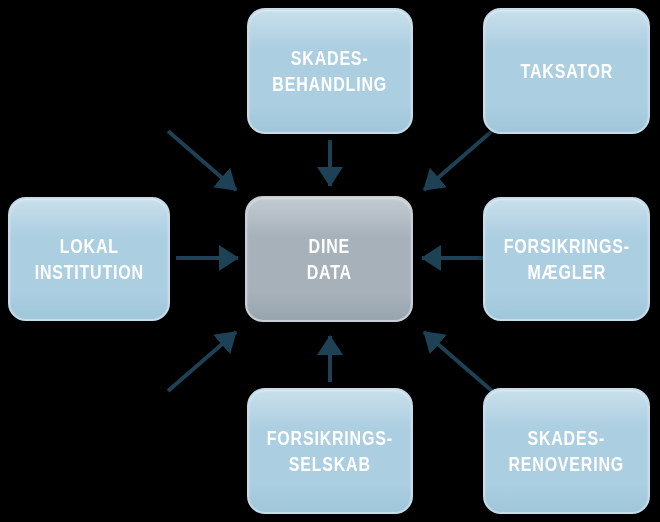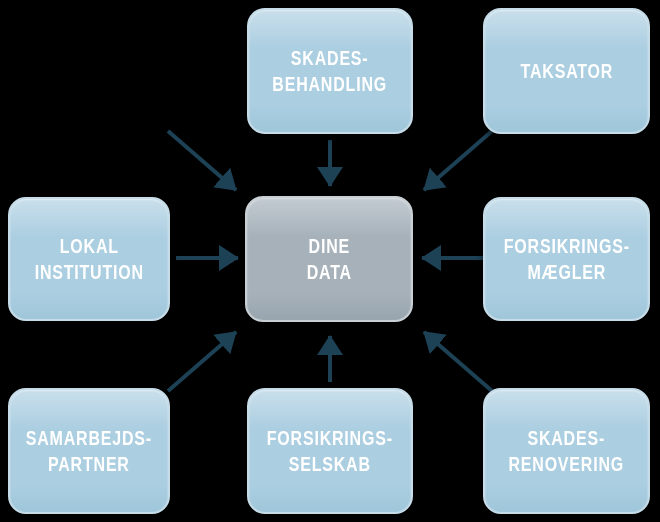--- a/index.html
+++ b/index.html
@@ -106,26 +106,20 @@
     </div>
   </div>
 
   <div class="node pos-mr">
     <div class="label">
       <span>FORSIKRINGS-</span>
       <span>MÆGLER</span>
     </div>
   </div>
 
-  <div class="node pos-bl">
-    <div class="label">
-      <span>SAMARBEJDS-</span>
-      <span>PARTNER</span>
-    </div>
-  </div>
 
   <div class="node pos-bc">
     <div class="label">
       <span>FORSIKRINGS-</span>
       <span>SELSKAB</span>
     </div>
   </div>
 
   <div class="node pos-br">
     <div class="label">

